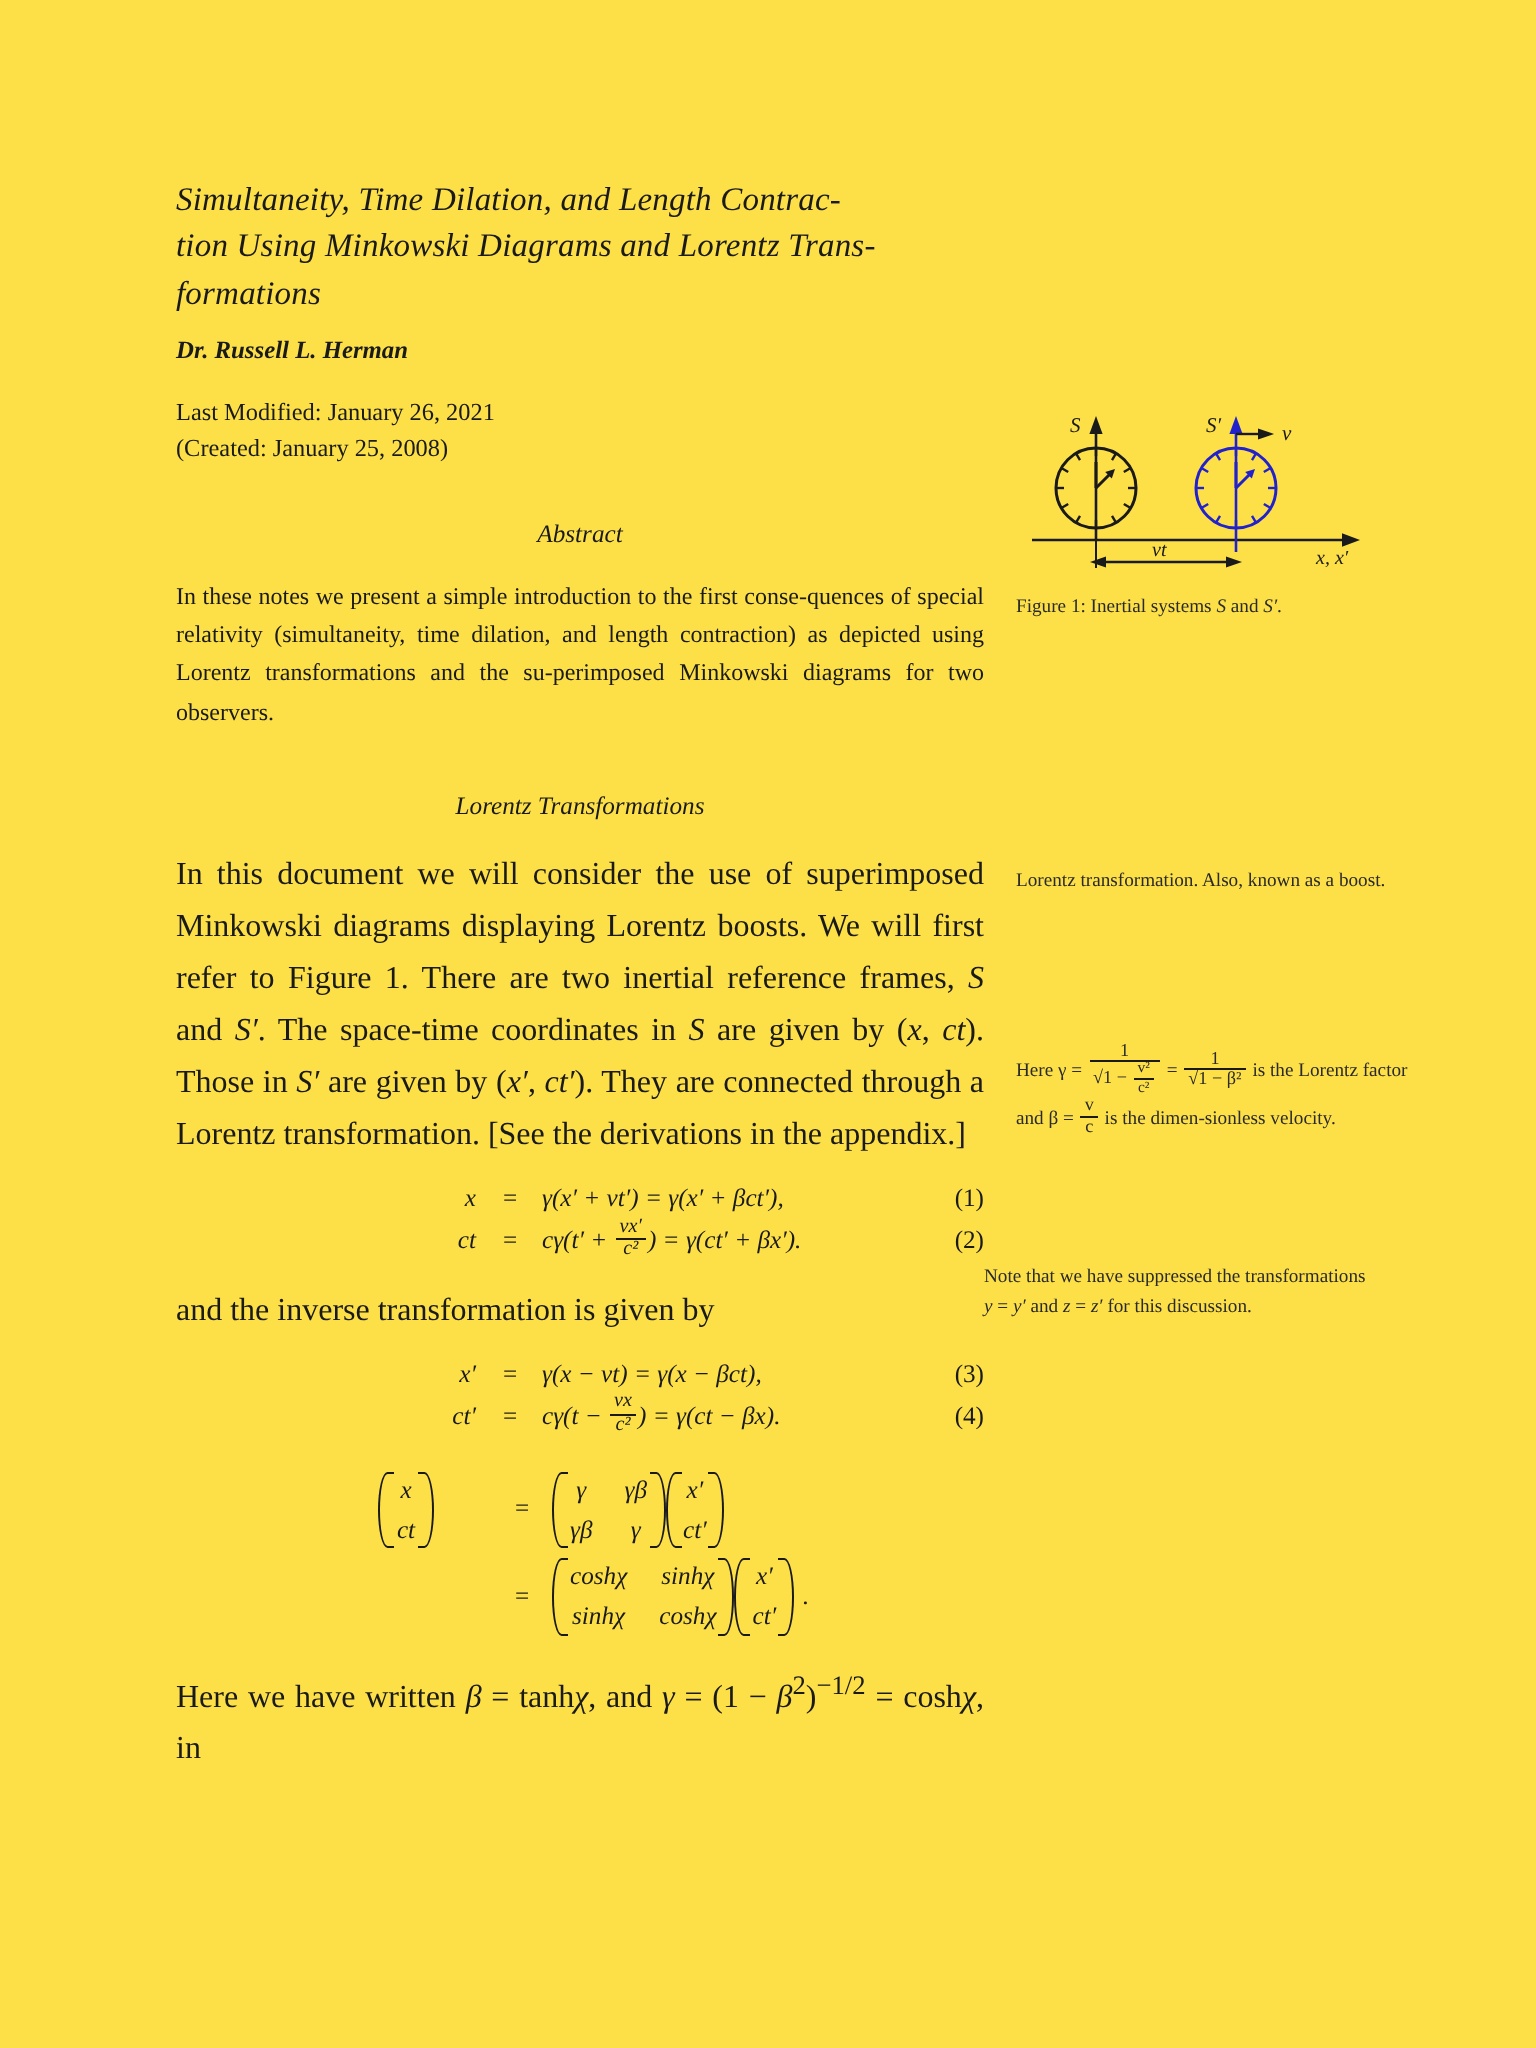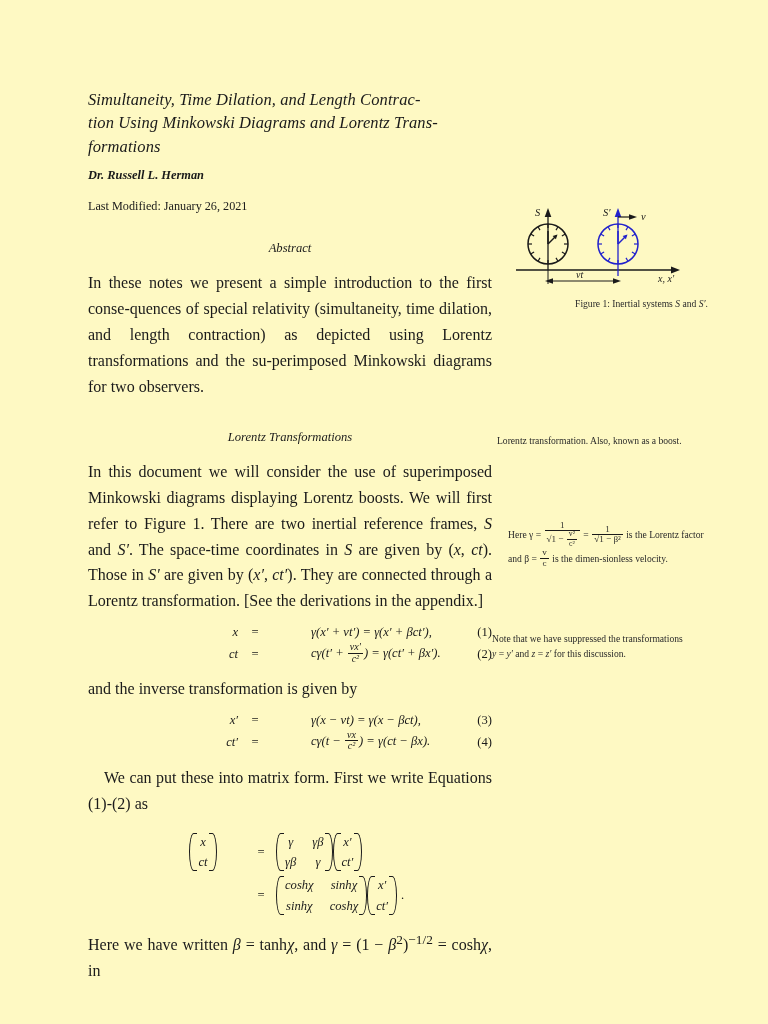--- a/index.html
+++ b/index.html
@@ -11,21 +11,21 @@
     width: 768px;
     height: 1024px;
     position: relative;
     font-family: "Liberation Serif", "DejaVu Serif", serif;
     color: #1a1a1a;
     overflow: hidden;
   }
   .page {
     position: absolute;
     inset: 0;
-    background: #fef9c3;
+    background: #fde047;
   }
 
   
   .maincol {
     position: absolute;
     left: 88px;
     top: 88px;
     width: 404px;
   }
 
@@ -52,21 +52,21 @@
   .dateblock div { white-space: nowrap; }
 
   .secthead {
     font-style: italic;
     font-size: 12.6px;
     margin: 0 0 14px 0;
     font-weight: normal;
     text-align: center;
   }
   .abstract-body {
-    font-size: 16px;
+    font-size: 12px;
     line-height: 1.62;
     text-align: justify;
     margin: 0 0 30px 0;
     hyphens: manual;
   }
   .body-para {
     font-size: 16px;
     line-height: 1.62;
     text-align: justify;
     margin: 0;
@@ -94,21 +94,20 @@
     font-style: italic;
   }
   .eq-eqsign {
     width: 16px;
     text-align: center;
   }
   .eq-rhs {
     flex: 1;
     text-align: left;
     padding-left: 8px;
-    margin-left: 40px;
   }
   .eq-num {
     width: 34px;
     text-align: right;
     font-style: normal;
   }
 
   
   .frac {
     display: inline-flex;
@@ -206,20 +205,21 @@
     <h1 class="title">
       <span>Simultaneity, Time Dilation, and Length Contrac-</span><br>
       <span>tion Using Minkowski Diagrams and Lorentz Trans-</span><br>
       <span>formations</span>
     </h1>
 
     <div class="author">Dr. Russell L. Herman</div>
 
     <div class="dateblock">
       <div>Last Modified: January 26, 2021</div>
+      <div>(Created: January 25, 2008)</div>
     </div>
 
     <div class="secthead">Abstract</div>
     <p class="abstract-body">In these notes we present a simple introduction to the first conse-quences of special relativity (simultaneity, time dilation, and length contraction) as depicted using Lorentz transformations and the su-perimposed Minkowski diagrams for two observers.</p>
 
     <div class="secthead">Lorentz Transformations</div>
 
     <p class="body-para"><span>In this document we will consider the use of superimposed Minkowski diagrams displaying Lorentz boosts. We will first refer to Figure 1. There are two inertial reference frames, </span><i class="m">S</i><span> and </span><i class="m">S′</i><span>. The space-time coordinates in </span><i class="m">S</i><span> are given by (</span><i class="m">x</i><span>, </span><i class="m">ct</i><span>). Those in </span><i class="m">S′</i><span> are given by (</span><i class="m">x′</i><span>, </span><i class="m">ct′</i><span>). They are connected through a Lorentz transformation. [See the derivations in the appendix.]</span></p>
 
 
@@ -254,21 +254,20 @@
         <span class="eq-lhs">ct′</span>
         <span class="eq-eqsign">=</span>
         <span class="eq-rhs mi"><span>cγ(t − </span><span class="frac">
               <span class="num">vx</span>
               <span class="den">c²</span>
             </span><span>) = γ(ct − βx).</span></span>
         <span class="eq-num">(4)</span>
       </div>
     </div>
 
-    <p class="body-para indent" style="margin-top:12px;">We can put these into matrix form. First we write Equations (1)-(2) as</p>
 
     <div class="matblock">
       <div class="matrow">
         <span class="lead">
           <span class="paren">
             <span class="mat c1">
               <span>x</span>
               <span>ct</span>
             </span>
           </span>
@@ -378,23 +377,23 @@
       <line x1="40" y1="72" x2="40" y2="86" stroke="#1a1a1a" stroke-width="1"></line>
 
       <text x="27" y="18" font-family="Liberation Serif, serif" font-size="10.5" font-style="italic" fill="#1a1a1a">S</text>
       <text x="95" y="18" font-family="Liberation Serif, serif" font-size="10.5" font-style="italic" fill="#1a1a1a">S′</text>
       <text x="133" y="22" font-family="Liberation Serif, serif" font-size="10.5" font-style="italic" fill="#1a1a1a">v</text>
       <text x="68" y="80" font-family="Liberation Serif, serif" font-size="10" font-style="italic" fill="#1a1a1a">vt</text>
       <text x="150" y="84" font-family="Liberation Serif, serif" font-size="10" font-style="italic" fill="#1a1a1a">x, x′</text>
     </svg>
   </div>
 
-  <div class="figcap" style="left:508px; top:297px;text-align:right;"><span>Figure 1: Inertial systems </span><i class="m">S</i><span> and </span><i class="m">S′</i><span>.</span></div>
-
-  <div class="mnote" style="left:497px; top:434px;">Lorentz transformation. Also, known as a boost.</div>
+  <div class="figcap" style="left:508px; top:297px;"><span>Figure 1: Inertial systems </span><i class="m">S</i><span> and </span><i class="m">S′</i><span>.</span></div>
+
+  <div class="mnote" style="left:508px; top:434px;">Lorentz transformation. Also, known as a boost.</div>
 
   <div class="mnote" style="left:508px; top:522px;">
     <span class="nowrap"><span>Here γ = </span><span class="frac" style="font-size:.95em;">
           <span class="num">1</span>
           <span class="den">√<span>1 − </span><span class="frac" style="font-size:.85em;">
               <span class="num">v²</span>
               <span class="den">c²</span>
             </span></span>
         </span><span> = </span><span class="frac" style="font-size:.95em;">
           <span class="num">1</span>

